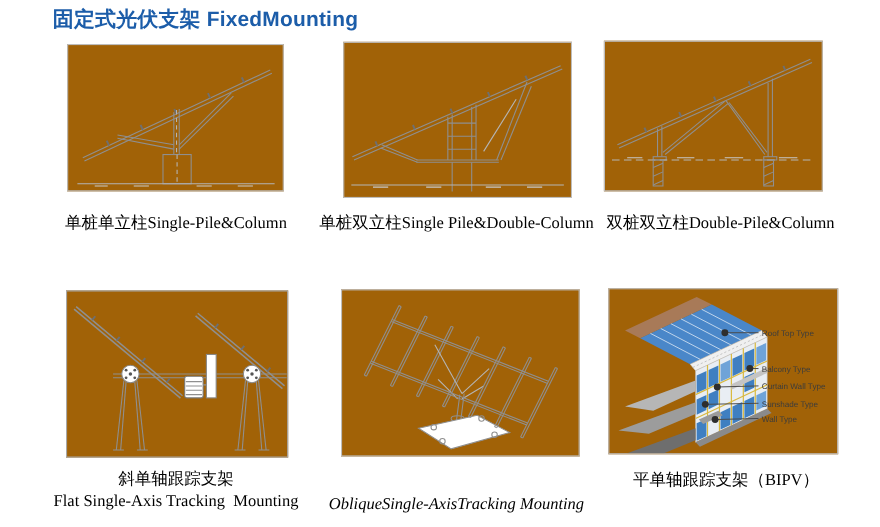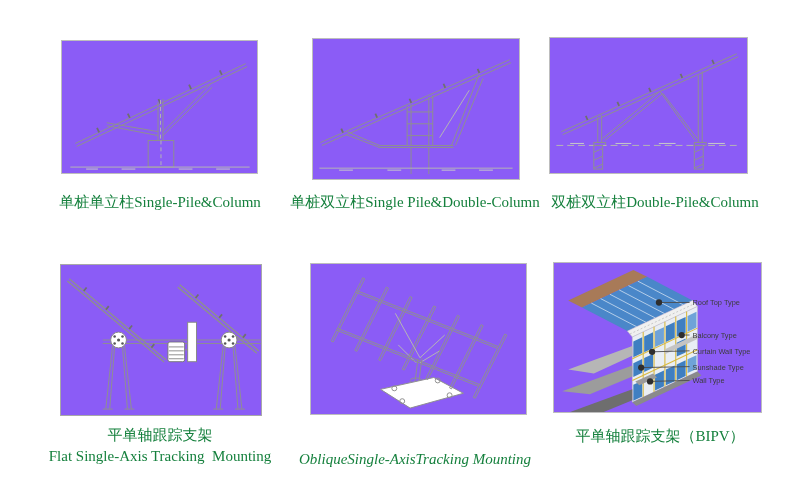--- a/index.html
+++ b/index.html
@@ -2,49 +2,50 @@
 <html><head>
 <meta charset="utf-8">
 <style>
   html,body{margin:0;padding:0;background:#ffffff;}
   #page{position:relative;width:800px;height:479px;background:#ffffff;overflow:hidden;
         font-family:"Liberation Sans",sans-serif;}
   .heading{position:absolute;font-size:19px;font-weight:bold;color:#1c5da9;
            font-family:"Liberation Sans",sans-serif;letter-spacing:0.2px;}
   #h-fixed{left:48px;top:5px;}
   #h-tracking{left:48px;top:228px;}
-  .fig{position:absolute;border:1px solid #bdbdbd;background:#8b5cf6;box-sizing:border-box;}
+  .fig{position:absolute;border:1px solid #bdbdbd;background:#a16207;box-sizing:border-box;}
   #f1{left:61px;top:40px;width:197px;height:134px;}
   #f2{left:312px;top:38px;width:208px;height:142px;}
   #f3{left:549px;top:37px;width:199px;height:137px;}
   #f4{left:60px;top:264px;width:202px;height:152px;border-color:#a8a8a8;}
   #f5{left:310px;top:263px;width:217px;height:152px;}
   #f6{left:553px;top:262px;width:209px;height:151px;}
   .fig svg{display:block;width:100%;height:100%;}
   .cap{position:absolute;font-family:"Liberation Serif","DejaVu Serif",serif;
-       font-size:15px;color:#15803d;text-align:center;white-space:pre;}
+       font-size:15px;color:#000000;text-align:center;white-space:pre;}
   #c1{left:40px;top:193px;width:240px;}
   #c2{left:290px;top:193px;width:250px;}
   #c3{left:530px;top:193px;width:250px;}
   #c4zh{left:30px;top:426px;width:260px;}
   #c4en{left:30px;top:448px;width:260px;}
   #c5zh{left:280px;top:427px;width:270px;}
   #c5en{left:280px;top:451px;width:270px;font-style:italic;}
   #c6zh{left:530px;top:427px;width:260px;}
   .sk{stroke:#8f8f8f;fill:none;stroke-width:1;}
   .sk-lt{stroke:#b5b5b5;fill:none;stroke-width:1;}
   .sk-txt{stroke:#c9c9c9;fill:none;stroke-width:1;}
   .tick{stroke:#6f6f6f;stroke-width:1.8;fill:none;}
   .bipv-label{font-family:"Liberation Sans",sans-serif;font-size:7.5px;fill:#3c3c3c;}
 </style>
 </head>
 <body>
 
 <div id="page">
 
+  <div id="h-fixed" class="heading">固定式光伏支架 FixedMounting</div>
 
   <div id="f1" class="fig">
     <svg viewBox="0 0 197 134">
       <g class="sk">
         <line x1="13" y1="104" x2="186" y2="23"></line>
         <line x1="14.5" y1="107" x2="187.5" y2="26"></line>
         <line x1="97" y1="62" x2="97" y2="101"></line>
         <line x1="102" y1="59" x2="102" y2="101"></line>
         <line x1="97" y1="96" x2="45" y2="86"></line>
         <line x1="97" y1="92" x2="45" y2="83"></line>
@@ -341,18 +342,18 @@
         <circle cx="97" cy="120" r="3.2"></circle>
       </g>
       <text x="140" y="43" class="bipv-label">Roof Top Type</text>
       <text x="140" y="76" class="bipv-label">Balcony Type</text>
       <text x="140" y="92" class="bipv-label">Curtain Wall Type</text>
       <text x="140" y="108" class="bipv-label">Sunshade Type</text>
       <text x="140" y="122" class="bipv-label">Wall Type</text>
     </svg>
   </div>
 
-  <div id="c4zh" class="cap">平单轴跟踪支架</div>
+  <div id="c4zh" class="cap">斜单轴跟踪支架</div>
   <div id="c4en" class="cap">Flat Single-Axis Tracking  Mounting</div>
   <div id="c5en" class="cap">ObliqueSingle-AxisTracking Mounting</div>
   <div id="c6zh" class="cap">平单轴跟踪支架（BIPV）</div>
 
 </div>
 
 </body></html>

